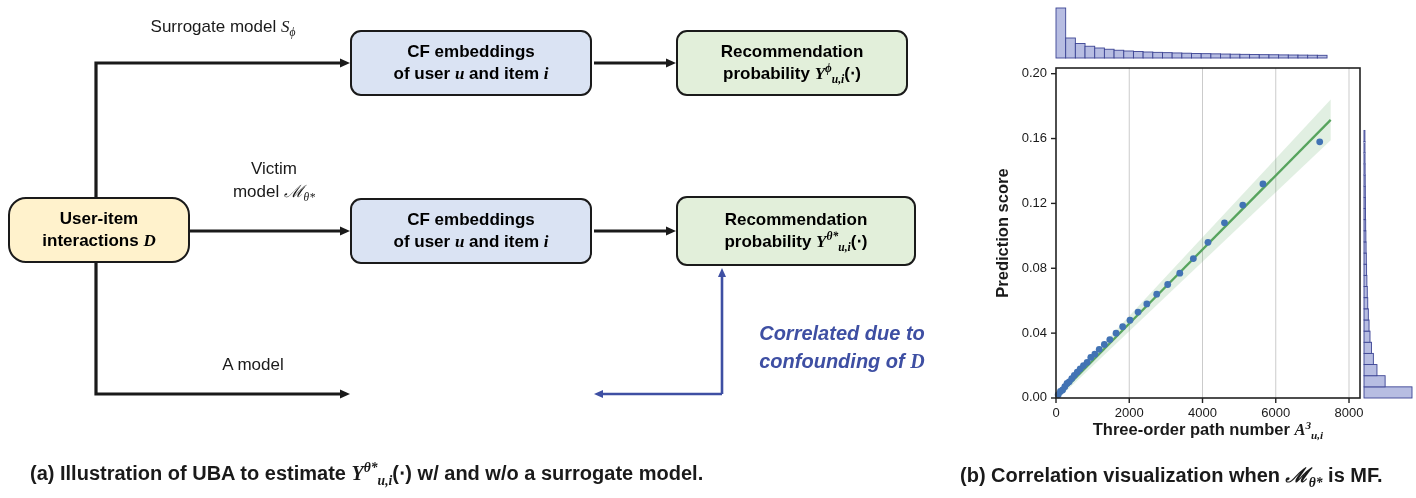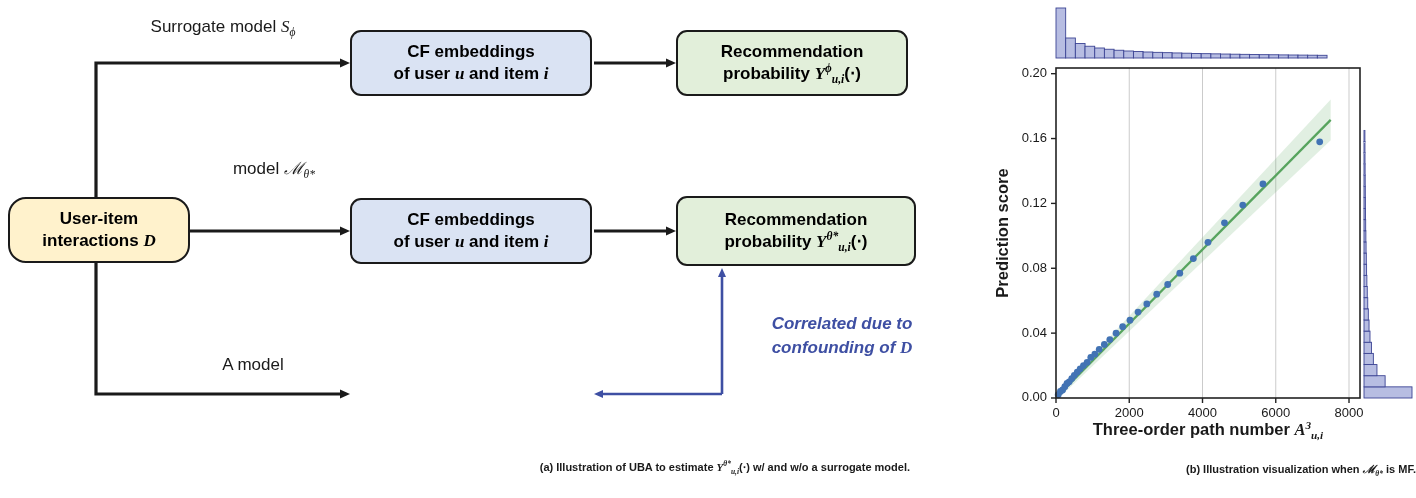--- a/index.html
+++ b/index.html
@@ -23,24 +23,24 @@
   }
   .node-yellow{background:var(--node-yellow);border-radius:18px;}
   .node-blue{background:var(--node-blue);}
   .node-green{background:var(--node-green);}
   .math{font-family:"Liberation Serif",serif;font-style:italic;}
   .sup{font-size:68%;vertical-align:super;line-height:0;}
   .sub{font-size:68%;vertical-align:sub;line-height:0;}
   .edge-label{position:absolute;font-weight:normal;font-size:17px;text-align:center;line-height:1.35;}
   .blue-note{
     position:absolute;color:var(--accent-blue);font-weight:bold;font-style:italic;
-    font-size:17px;text-align:center;line-height:1.4;
+    font-size:20px;text-align:center;line-height:1.4;margin-top:7px;
   }
   .blue-note .math{font-style:italic;}
-  .caption{position:absolute;font-weight:bold;font-size:11px;text-align:right;}
+  .caption{position:absolute;font-weight:bold;font-size:20px;text-align:left;}
   .axis-label{position:absolute;font-weight:bold;font-size:16.5px;text-align:center;white-space:nowrap;}
   .ylabel{transform:translate(-50%,-50%) rotate(-90deg);}
 </style>
 </head>
 <body>
 
 <div class="figure">
 
   <svg class="overlay" width="960" height="460">
     <defs>
@@ -82,20 +82,21 @@
 
   <div class="node node-green" style="left:676px;top:196px;width:240px;height:70px">
     <div><span>Recommendation</span></div>
     <div><span>probability </span><span class="math">Y</span><span class="math sup">θ*</span><span class="math sub">u,i</span><span>(⋅)</span></div>
   </div>
 
 
   <div class="edge-label" style="left:98px;top:16px;width:250px"><span>Surrogate model </span><span class="math">S</span><span class="math sub">ϕ</span></div>
 
   <div class="edge-label" style="left:200px;top:158px;width:148px">
+    <div><span>Victim</span></div>
     <div><span>model </span><span class="math">ℳ</span><span class="math sub">θ*</span></div>
   </div>
 
   <div class="edge-label" style="left:188px;top:354px;width:130px"><span>A model</span></div>
 
   <div class="blue-note" style="left:736px;top:312px;width:212px">
     <div><span>Correlated due to</span></div>
     <div><span>confounding of </span><span class="math">D</span></div>
   </div>
 
@@ -211,15 +212,15 @@
       <rect x="404" y="186.17567567567562" width="1.296" height="11.148648648648651" fill="#b7bde2" stroke="#3c4494" stroke-width="0.9"></rect>
       <rect x="404" y="175.02702702702697" width="1.2000000000000002" height="11.148648648648651" fill="#b7bde2" stroke="#3c4494" stroke-width="0.9"></rect>
       <rect x="404" y="163.87837837837833" width="1.104" height="11.148648648648651" fill="#b7bde2" stroke="#3c4494" stroke-width="0.9"></rect>
       <rect x="404" y="152.72972972972968" width="1.008" height="11.148648648648651" fill="#b7bde2" stroke="#3c4494" stroke-width="0.9"></rect>
       <rect x="404" y="141.58108108108104" width="0.96" height="11.148648648648651" fill="#b7bde2" stroke="#3c4494" stroke-width="0.9"></rect>
       <rect x="404" y="130.4324324324324" width="0.9119999999999999" height="11.148648648648651" fill="#b7bde2" stroke="#3c4494" stroke-width="0.9"></rect>
     </svg>
 
   <div class="axis-label ylabel" style="left:1002px;top:233px">Prediction score</div>
   <div class="axis-label" style="left:1000px;top:420px;width:416px"><span>Three-order path number </span><span class="math">A</span><span class="math sup">3</span><span class="math sub">u,i</span></div>
-  <div class="caption" style="left:960px;top:461px;width:456px"><span>(b) Illustration visualization when </span><span class="math">ℳ</span><span class="math sub">θ*</span><span> is MF.</span></div>
+  <div class="caption" style="left:960px;top:461px;width:456px"><span>(b) Correlation visualization when </span><span class="math">ℳ</span><span class="math sub">θ*</span><span> is MF.</span></div>
 
 </div>
 
 </body></html>

